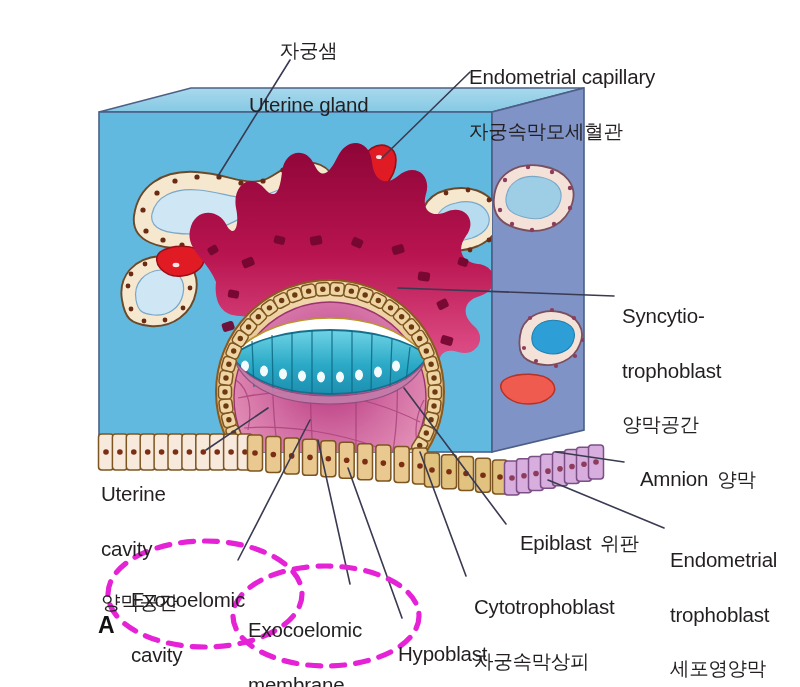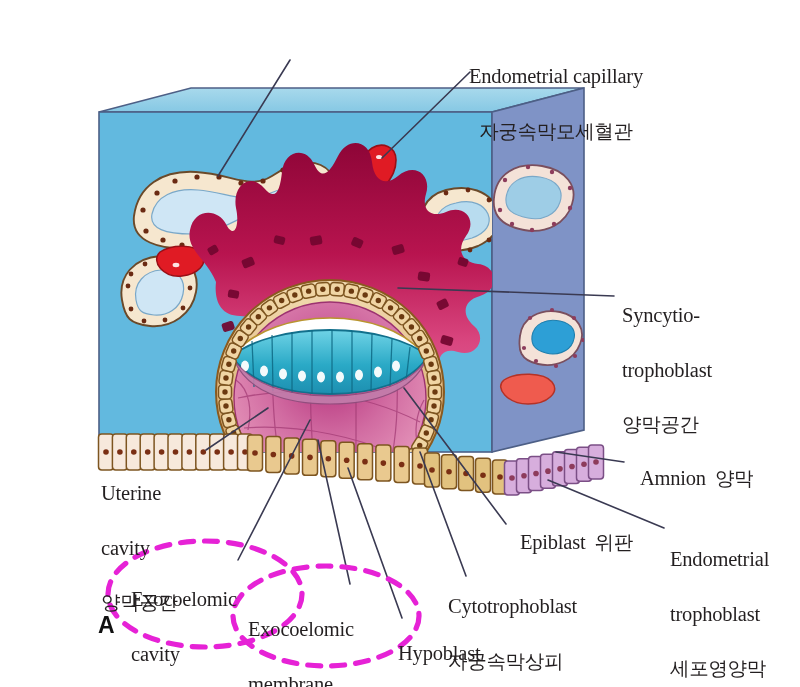--- a/index.html
+++ b/index.html
@@ -2,21 +2,21 @@
 <html><head>
 <meta charset="utf-8">
 <style>
   html,body{margin:0;padding:0;background:#ffffff;}
   body{width:800px;height:687px;position:relative;overflow:hidden;
        font-family:"Liberation Sans","DejaVu Sans",sans-serif;}
   #stage{position:absolute;left:0;top:0;width:800px;height:687px;}
   svg#fig{position:absolute;left:0;top:0;width:800px;height:687px;}
 
   .lbl{position:absolute;color:#231f20;line-height:1.04;white-space:pre;}
-  .en{font-size:20.5px;letter-spacing:-0.2px;font-family:Liberation Serif, serif;}
+  .en{font-size:20.5px;letter-spacing:-0.2px;}
   .kr{font-size:19.5px;letter-spacing:-0.3px;}
   .en,.kr{display:block;}
   .marker{position:absolute;font-size:23px;font-weight:bold;color:#111;}
   .inline .en,.inline .kr{display:inline;}
 </style>
 </head>
 <body>
 
 <div id="stage">
 
@@ -479,24 +479,28 @@
     <line x1="238" y1="560" x2="310" y2="420"></line>
     <line x1="350" y1="584" x2="318" y2="440"></line>
   </g>
 
   <g fill="none" stroke="#e622d6" stroke-width="5.2" stroke-linecap="round" stroke-dasharray="13 11">
     <ellipse cx="205" cy="594" rx="97" ry="53"></ellipse>
     <ellipse cx="326" cy="616" rx="93" ry="50"></ellipse>
   </g>
 </svg>
 
+<div class="lbl" style="left:249px;top:7px;text-align:center;">
+  <span class="kr">자궁샘</span>
+  <span class="en">Uterine gland</span>
+</div>
 
 <div class="lbl" style="left:469px;top:33px;">
   <span class="en">Endometrial capillary</span>
-  <span class="kr" style="text-align:center;display:block;">자궁속막모세혈관</span>
+  <span class="kr" style="text-align:left;display:block;">자궁속막모세혈관</span>
 </div>
 
 <div class="lbl" style="left:622px;top:272px;">
   <span class="en">Syncytio-</span>
   <span class="en">trophoblast</span>
   <span class="kr">양막공간</span>
 </div>
 
 <div class="lbl inline" style="left:631px;top:451px;">
   <span class="en">Amnion</span><span style="display:inline-block;width:9px;"></span><span class="kr">양막</span>
@@ -505,21 +509,21 @@
 <div class="lbl" style="left:670px;top:516px;">
   <span class="en">Endometrial</span>
   <span class="en">trophoblast</span>
   <span class="kr">세포영양막</span>
 </div>
 
 <div class="lbl inline" style="left:511px;top:515px;">
   <span class="en">Epiblast</span><span style="display:inline-block;width:9px;"></span><span class="kr">위판</span>
 </div>
 
-<div class="lbl" style="left:448px;top:563px;">
+<div class="lbl" style="left:474px;top:563px;">
   <span class="en">Cytotrophoblast</span>
   <span class="kr">자궁속막상피</span>
 </div>
 
 <div class="lbl" style="left:398px;top:610px;">
   <span class="en">Hypoblast</span>
   
 </div>
 
 <div class="lbl" style="left:101px;top:450px;">

